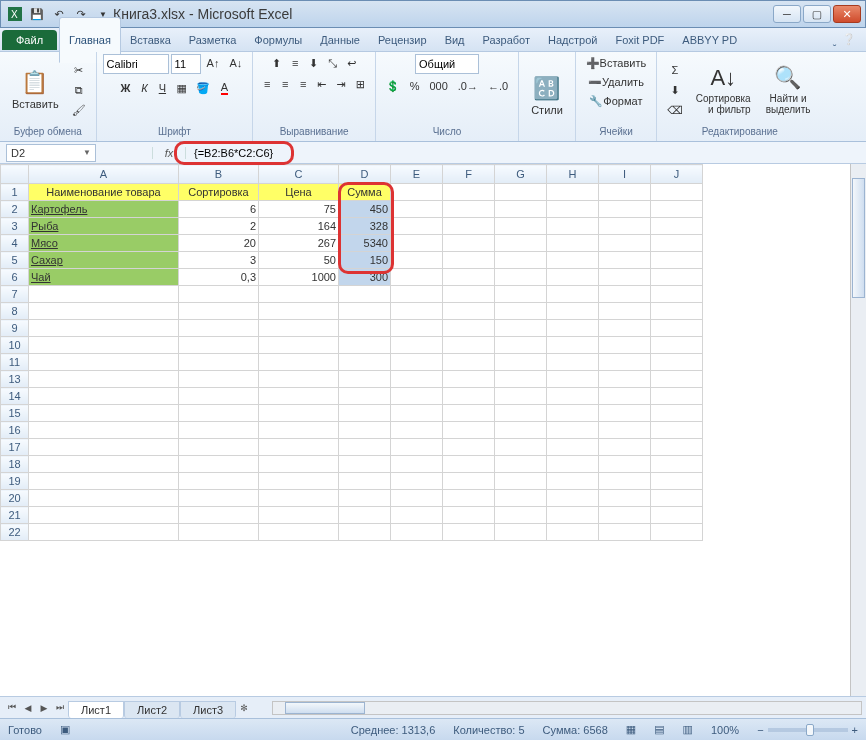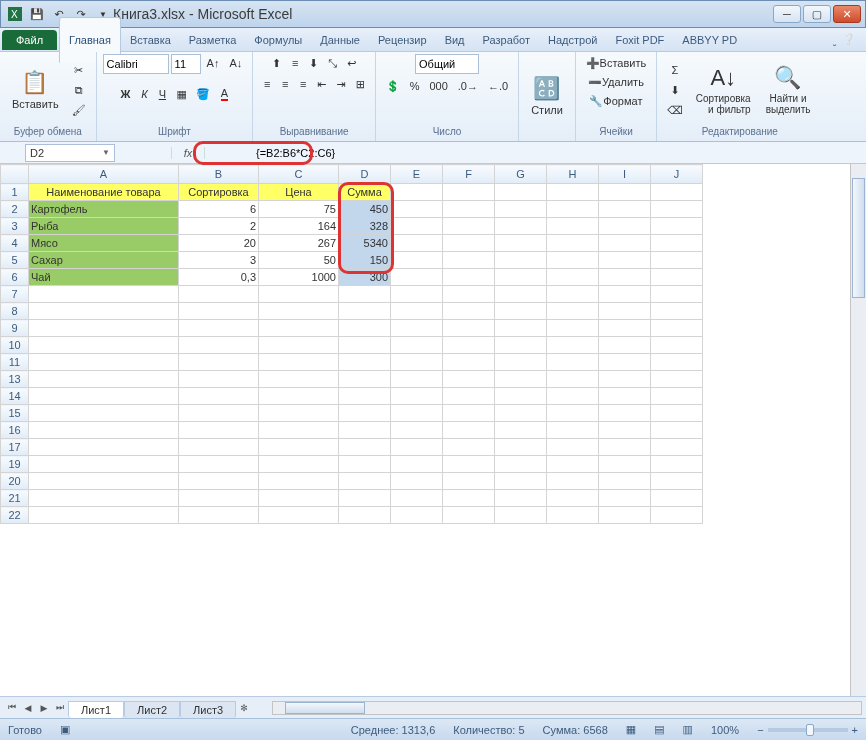--- a/index.html
+++ b/index.html
@@ -24,41 +24,41 @@
 .rgroup .label { text-align: center; font-size: 10px; color: #5a7091; padding-bottom: 2px; }
 .rgroup .ctrls { flex: 1; display: flex; align-items: center; gap: 3px; }
 .bigbtn { display: flex; flex-direction: column; align-items: center; justify-content: center; padding: 2px 6px; gap: 2px; cursor: pointer; }
 .bigbtn .icn { font-size: 22px; }
 .stackcol { display: flex; flex-direction: column; gap: 2px; }
 .smbtn { min-width: 16px; height: 18px; display: flex; align-items: center; justify-content: center; border: 1px solid transparent; border-radius: 2px; cursor: pointer; padding: 0 3px; font-size: 11px; }
 .fontname { width: 66px; height: 20px; border: 1px solid #abc0d8; background: #fff; padding: 0 3px; font-size: 11px; }
 .fontsize { width: 30px; height: 20px; border: 1px solid #abc0d8; background: #fff; padding: 0 3px; font-size: 11px; }
 .combo { height: 20px; border: 1px solid #abc0d8; background: #fff; padding: 0 3px; font-size: 11px; }
 
-.fbar { height: 22px; display: flex; align-items: center; border-bottom: 1px solid #b8cbe2; background: #eef4fb; padding-left: 19px; }
+.fbar { height: 22px; display: flex; align-items: center; border-bottom: 1px solid #b8cbe2; background: #eef4fb; }
 .namebox { width: 90px; height: 18px; border: 1px solid #abc0d8; background: #fff; margin: 0 6px; display: flex; align-items: center; padding: 0 4px; font-size: 11px; }
 .namebox .dd { margin-left: auto; font-size: 8px; color: #666; }
 .fx { width: 34px; text-align: center; font-style: italic; color: #555; border-left: 1px solid #cdd; border-right: 1px solid #cdd; }
 .formula-wrap { flex: 1; display: flex; align-items: center; padding-left: 4px; position: relative; }
-.formula-input { height: 18px; border: none; background: transparent; font-size: 11px; padding: 0 4px; position: relative; z-index: 1; margin-left: 43px; }
+.formula-input { height: 18px; border: none; background: transparent; font-size: 11px; padding: 0 4px; position: relative; z-index: 1; }
 .callout { position: absolute; border: 3px solid #d33; border-radius: 10px; pointer-events: none; z-index: 5; }
 .callout.formula { left: -12px; top: -3px; width: 120px; height: 24px; }
 
 .grid-wrap { position: relative; height: 532px; overflow: hidden; background: #fff; }
 table.grid { border-collapse: collapse; table-layout: fixed; }
 .grid th, .grid td { border: 1px solid #d4d4d4; height: 17px; font-size: 11px; padding: 0 2px; overflow: hidden; white-space: nowrap; }
 .grid thead th { background: linear-gradient(#f7fbff,#e2ecf7); color: #3d5b7d; text-align: center; font-weight: normal; height: 19px; }
 .grid .rowhdr { background: linear-gradient(#f7fbff,#e2ecf7); text-align: center; color: #3d5b7d; width: 28px; }
 .grid .colA { width: 150px; }
 .grid .colB { width: 80px; }
 .grid .colC { width: 80px; }
 .grid .colN { width: 52px; }
 
 .hdr-yellow { background: #ffff66 !important; text-align: center; font-weight: normal; }
-.cell-green { background: #99cc66 !important; }
+.cell-green { background: #99cc66 !important; text-decoration: underline; }
 .val-r { text-align: right; }
 .sel { background: #c2d6ec; }
 .callout.result { left: 338px; top: 18px; width: 56px; height: 92px; }
 
 .sheet-tabs { height: 22px; background: #e6eef8; border-top: 1px solid #b8cbe2; display: flex; align-items: center; padding: 0 4px; gap: 0; }
 .navarrow { width: 16px; height: 16px; display: flex; align-items: center; justify-content: center; font-size: 9px; color: #555; cursor: pointer; }
 .stab { padding: 2px 12px; font-size: 11px; background: #fff; border: 1px solid #b8cbe2; border-bottom: none; cursor: pointer; margin-top: 3px; border-radius: 0 0 3px 3px; }
 .stab.inactive { background: #dbe6f2; }
 .hsb { flex: 1; margin-left: 20px; height: 14px; background: #eaeef3; border: 1px solid #c4c4c4; position: relative; }
 .hsb .thumb { position: absolute; left: 12px; width: 80px; top: 0; bottom: 0; background: linear-gradient(#f3f7fb,#cfdef0); border: 1px solid #9cb4d1; }
@@ -125,21 +125,21 @@
       <div class="stackcol">
         <div class="smbtn">✂</div>
         <div class="smbtn">⧉</div>
         <div class="smbtn">🖌</div>
       </div>
     </div>
     <div class="label">Буфер обмена</div>
   </div>
 
   <div class="rgroup">
-    <div class="ctrls stackcol" style="gap:11px">
+    <div class="ctrls stackcol" style="gap:5px">
       <div style="display:flex;gap:2px">
         <input class="fontname" value="Calibri" style="">
         <input class="fontsize" value="11" style="">
         <div class="smbtn">A↑</div>
         <div class="smbtn">A↓</div>
       </div>
       <div style="display:flex;gap:2px">
         <div class="smbtn">
             <b>Ж</b>
           </div>
@@ -469,20 +469,33 @@
           <td class="colC"></td>
           <td class="colN"></td>
           <td class="colN"></td>
           <td class="colN"></td>
           <td class="colN"></td>
           <td class="colN"></td>
           <td class="colN"></td>
           <td class="colN"></td>
         </tr>
         <tr>
+          <td class="rowhdr">18</td>
+          <td class="colA"></td>
+          <td class="colB"></td>
+          <td class="colC"></td>
+          <td class="colN"></td>
+          <td class="colN"></td>
+          <td class="colN"></td>
+          <td class="colN"></td>
+          <td class="colN"></td>
+          <td class="colN"></td>
+          <td class="colN"></td>
+        </tr>
+        <tr>
           <td class="rowhdr">19</td>
           <td class="colA"></td>
           <td class="colB"></td>
           <td class="colC"></td>
           <td class="colN"></td>
           <td class="colN"></td>
           <td class="colN"></td>
           <td class="colN"></td>
           <td class="colN"></td>
           <td class="colN"></td>

